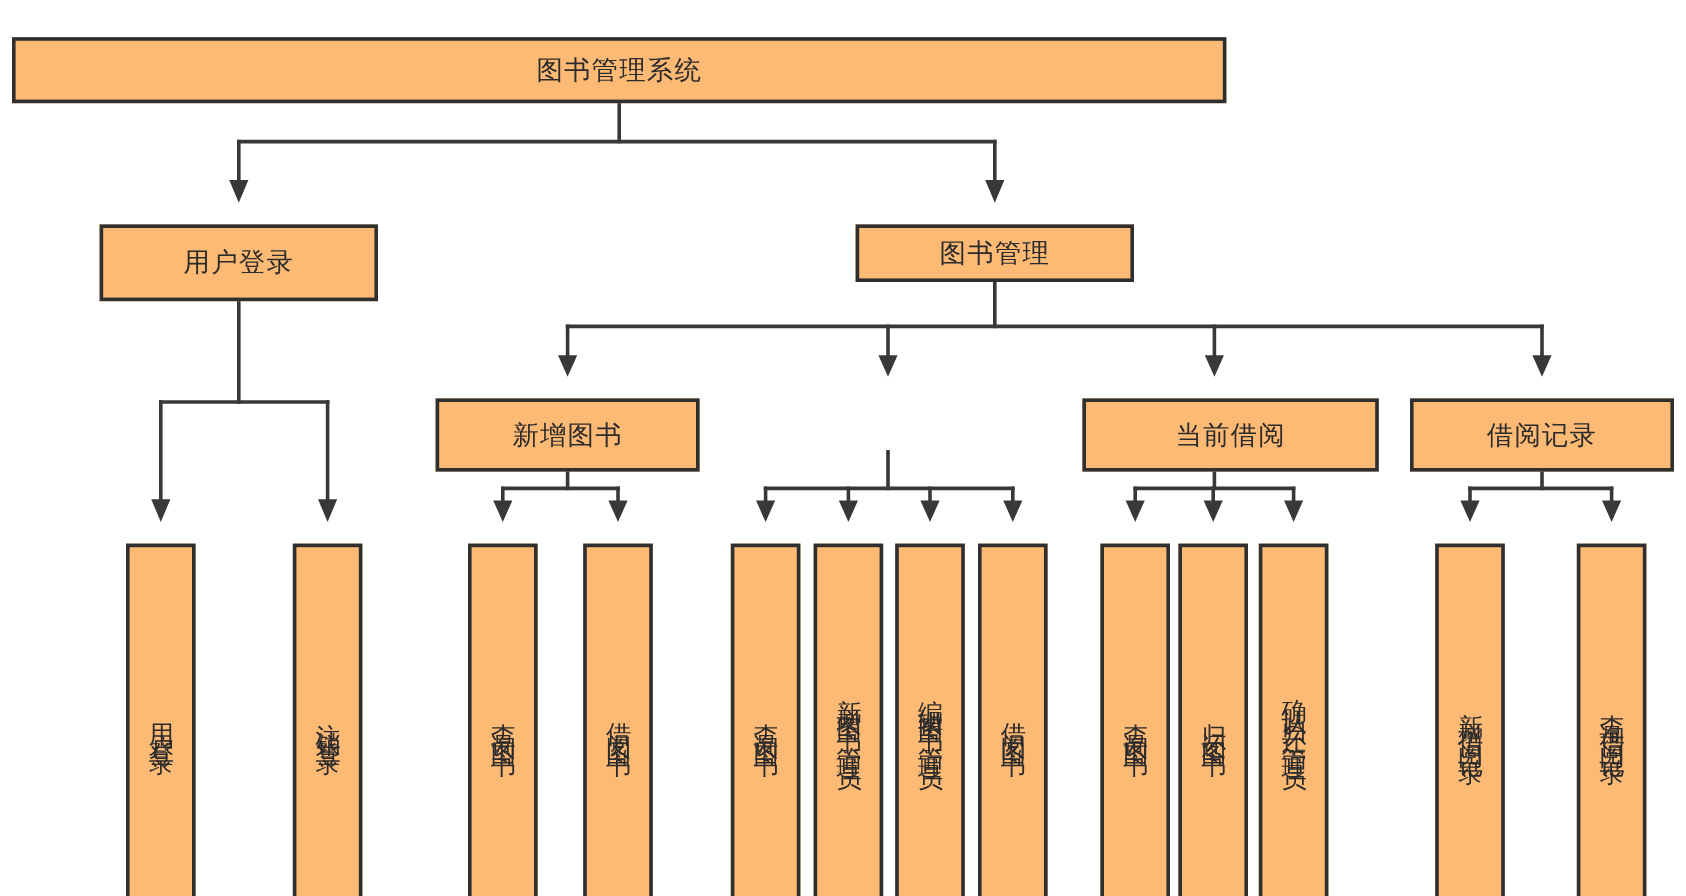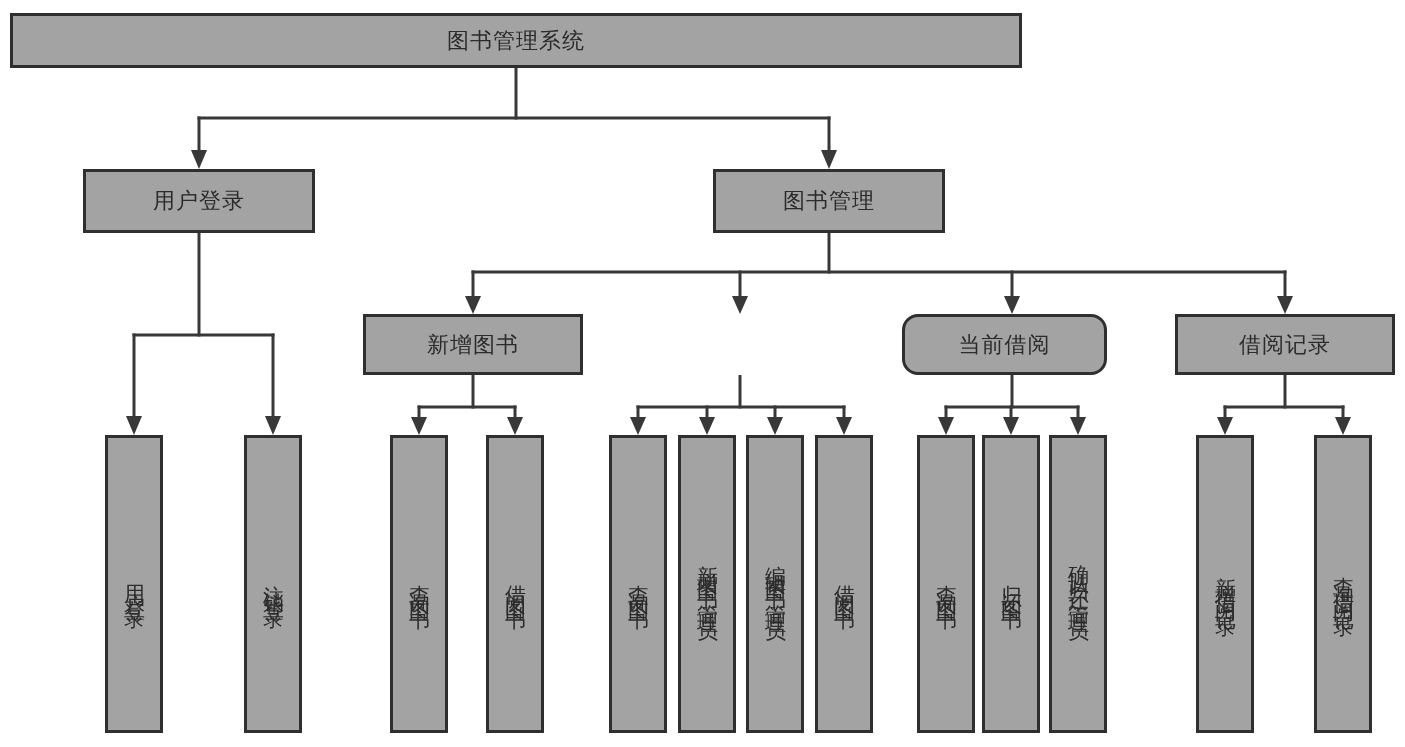--- a/index.html
+++ b/index.html
@@ -9,50 +9,51 @@
     height: 747px;
     background: #ffffff;
     overflow: hidden;
     font-family: "DejaVu Sans", "Liberation Sans", sans-serif;
   }
   #wires { position: absolute; left: 0; top: 0; }
   .hbox, .vbox {
     position: absolute;
     box-sizing: border-box;
     border: 3px solid #2f2f2f;
-    background: #a3a3a3;
+    background: #fdba74;
     display: flex;
     align-items: center;
     justify-content: center;
     color: #2b2b2b;
+    margin-top: 18px;
   }
   .hbox span {
     font-size: 22px;
     letter-spacing: 1px;
     color: #2b2b2b;
     white-space: nowrap;
   }
   .vbox span {
     writing-mode: vertical-rl;
     text-orientation: mixed;
     font-size: 21px;
     letter-spacing: 8px;
     line-height: 1;
     color: #2b2b2b;
     white-space: nowrap;
   }
   
   #n-root   { left: 10px;  top: 13px;  width: 1012px; height: 55px; }
   
   #n-login  { left: 83px;  top: 169px; width: 232px; height: 64px; }
-  #n-mgmt   { left: 713px; top: 169px; width: 232px; height: 64px; align-items: center; }
+  #n-mgmt   { left: 713px; top: 169px; width: 232px; height: 48px; align-items: center; }
   
   #n-new    { left: 363px;  top: 314px; width: 220px; height: 61px; }
   #n-borrow { left: 630px;  top: 314px; width: 220px; height: 61px; }
-  #n-cur    { left: 902px;  top: 314px; width: 205px; height: 61px; border-radius: 16px; }
+  #n-cur    { left: 902px;  top: 314px; width: 247px; height: 61px; }
   #n-rec    { left: 1175px; top: 314px; width: 220px; height: 61px; }
   
   .vbox { top: 435px; width: 58px; height: 298px; }
   #n-l1a { left: 105px; }
   #n-l1b { left: 244px; }
   #n-l2a { left: 390px; }
   #n-l2b { left: 486px; }
   #n-l3a { left: 609px; }
   #n-l3b { left: 678px; }
   #n-l3c { left: 746px; }

